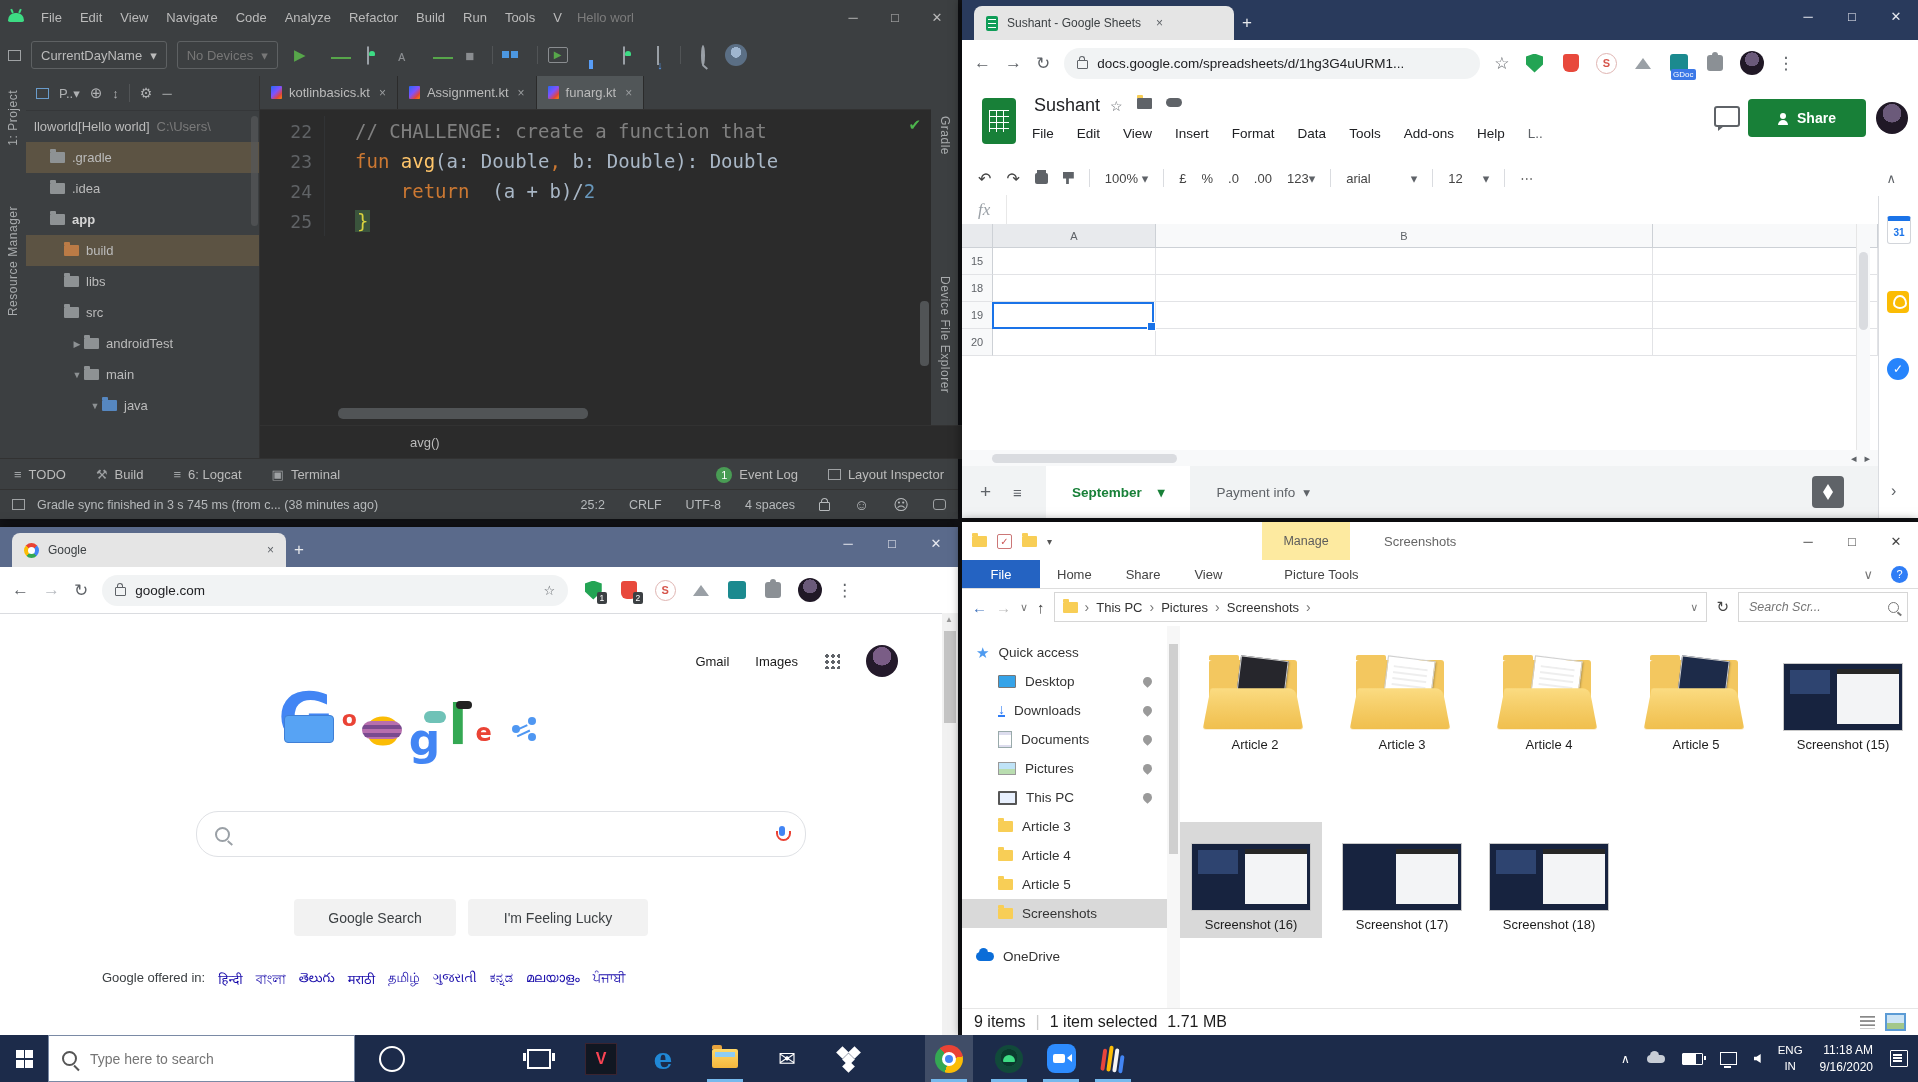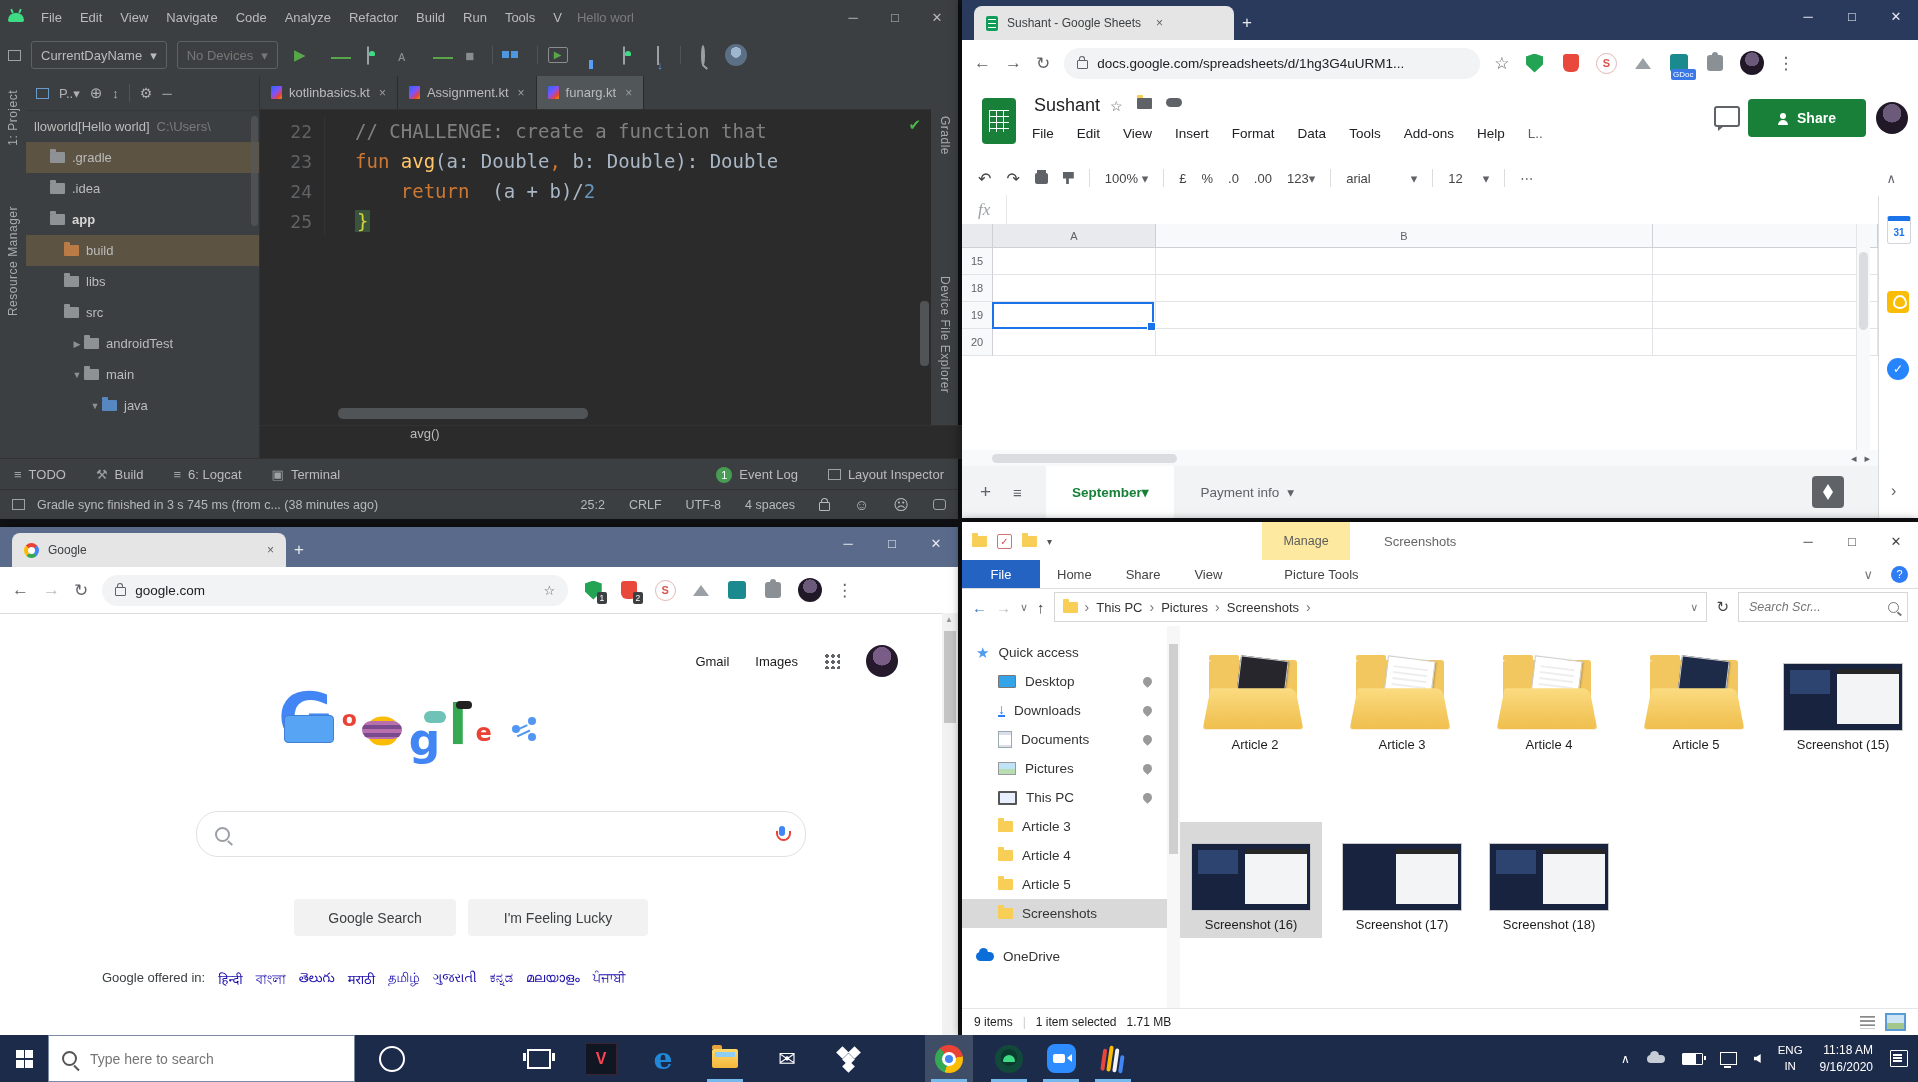--- a/index.html
+++ b/index.html
@@ -59,21 +59,21 @@
   .tx{color:#9b9ea0;font-size:12px;margin-left:2px}
   .code{padding-top:6px;font-family:"DejaVu Sans Mono",monospace;font-size:19px}
   .cl{height:30px;display:flex;align-items:center;white-space:pre}
   .gut{flex:0 0 52px;text-align:right;padding-right:12px;color:#606366;border-right:1px solid #313335;font-size:18px;height:100%;display:flex;align-items:center;justify-content:flex-end}
   .ctext{padding-left:30px}
   .cm{color:#808080}.kw{color:#cc7832}.fn{color:#ffc66b}.pl{color:#a9b7c6}.nu{color:#6897bb}
   .br{color:#d8d23f;background:#3a543c;padding:0 2px}
   .gcheck{position:absolute;right:10px;top:40px;color:#4db54d;font-size:15px}
   .ehs{position:absolute;left:78px;bottom:6px;width:250px;height:11px;background:#515456;border-radius:5px}
   .evs{position:absolute;right:2px;top:225px;width:9px;height:65px;background:#515456;border-radius:4px}
-  #as-bc{position:absolute;left:260px;top:425px;width:671px;height:33px;background:#2b2b2b;border-top:1px solid #323232;display:flex;align-items:flex-start;color:#bbb;padding-left:150px;font-size:13px}
+  #as-bc{position:absolute;left:260px;top:425px;width:671px;height:33px;background:#2b2b2b;border-top:1px solid #323232;display:flex;align-items:center;color:#bbb;padding-left:150px;font-size:13px}
   #as-tools{position:absolute;left:0;top:458px;right:0;height:31px;background:#3c3f41;border-top:1px solid #323232;display:flex;align-items:center;gap:8px;padding:0 14px;color:#bbb}
   .tool{display:flex;align-items:center;gap:7px;margin-right:22px}
   .tgl{color:#9fa2a4;font-size:13px}
   .ebadge{width:16px;height:16px;border-radius:50%;background:#499c54;color:#fff;font-size:11px;display:flex;align-items:center;justify-content:center}
   #as-status{position:absolute;left:0;top:489px;right:0;height:29px;background:#3c3f41;border-top:1px solid #323232;display:flex;align-items:center;gap:24px;padding:0 12px;color:#b6b9bb;font-size:12.5px}
   .lockic{width:9px;height:7px;border:1.5px solid #b6b9bb;border-radius:1px;position:relative;margin-top:4px}
   .lockic::before{content:"";position:absolute;left:1px;top:-5px;width:5px;height:4px;border:1.5px solid #b6b9bb;border-bottom:none;border-radius:4px 4px 0 0}
   .winic{width:11px;height:9px;border:1.5px solid #9fa2a4}
 
   
@@ -132,21 +132,21 @@
   .cell{border-right:1px solid #e2e3e6;border-bottom:1px solid #e2e3e6}
   .selbox{position:absolute;left:30px;top:78px;width:162px;height:27px;border:2px solid #1a73e8;box-sizing:border-box}
   .selbox::after{content:"";position:absolute;right:-4px;bottom:-4px;width:7px;height:7px;background:#1a73e8;border:1px solid #fff}
   .sh-vs{position:absolute;left:894px;top:224px;width:13px;height:226px;background:#f8f9fa;border-left:1px solid #e6e6e6}
   .sh-vs .th{position:absolute;left:2px;top:28px;width:9px;height:78px;background:#dadce0;border-radius:5px}
   .sh-hs{position:absolute;left:0;top:450px;width:916px;height:16px;background:#f8f9fa;display:flex;align-items:center}
   .sh-hs .th{margin-left:30px;width:185px;height:9px;background:#dadce0;border-radius:5px}
   .sh-stabs{position:absolute;left:0;top:466px;width:916px;height:52px;background:#f1f3f4;display:flex;align-items:center}
   .stplus{margin-left:18px;font-size:19px;color:#5f6368}
   .stall{margin-left:22px;font-size:15px;color:#5f6368}
-  .stab1{margin-left:24px;height:100%;padding:0 26px;background:#fff;display:flex;align-items:center;gap:0;color:#188038;font-weight:bold;font-size:13.5px}
+  .stab1{margin-left:24px;height:100%;padding:0 26px;background:#fff;display:flex;align-items:center;gap:16px;color:#188038;font-weight:bold;font-size:13.5px}
   .stab2{padding:0 26px;display:flex;align-items:center;gap:8px;color:#5f6368;font-size:13.5px}
   .explr{margin-left:auto;margin-right:34px;width:32px;height:32px;background:#5f6368;border-radius:4px;position:relative}
   .explr::after{content:"";position:absolute;left:11px;top:8px;width:10px;height:16px;background:#fff;clip-path:polygon(50% 0,100% 50%,50% 100%,0 50%)}
   .sh-rail{position:absolute;right:0;top:196px;width:39px;bottom:0;background:#fff;border-left:1px solid #dadce0}
   .cal31{position:absolute;left:8px;top:20px;width:22px;height:22px;background:#fff;border:1px solid #d2d5da;border-top:5px solid #1a73e8;border-radius:3px;color:#1a73e8;font-size:10px;font-weight:bold;display:flex;align-items:center;justify-content:center}
   .keep{position:absolute;left:8px;top:95px;width:22px;height:22px;background:#fbbc04;border-radius:4px}
   .keep::after{content:"";position:absolute;left:6px;top:4px;width:10px;height:10px;border:2px solid #fff;border-radius:50% 50% 50% 50%/60% 60% 40% 40%}
   .tasks{position:absolute;left:8px;top:162px;width:22px;height:22px;border-radius:50%;background:#2684fc;color:#fff;font-size:12px;display:flex;align-items:center;justify-content:center}
   .railchev{position:absolute;left:12px;bottom:18px;color:#5f6368;font-size:16px}
 
@@ -226,21 +226,21 @@
   .folder3d .doc{position:absolute;left:30px;bottom:8px;width:46px;height:62px;background:#fff;border:1px solid #cfcfcf;transform:rotate(7deg);box-shadow:1px 1px 2px rgba(0,0,0,.25)}
   .folder3d .doc.red{background:linear-gradient(#fff 70%,#fff 70%);}
   .folder3d .doc.red::after{content:"";position:absolute;left:6px;top:8px;right:6px;height:30px;background:linear-gradient(#eee 2px,transparent 2px) 0 0/100% 6px}
   .folder3d .doc.redmark::before{content:"";position:absolute;right:4px;bottom:6px;width:16px;height:9px;background:#d63b30}
   .folder3d .doc.dark{background:#26262c}
   .folder3d .doc.navy{background:#1d2b49}
   .folder3d .front{position:absolute;left:0;bottom:2px;width:92px;height:42px;background:linear-gradient(#fbdc82,#f0bf4e);border-radius:2px 8px 3px 3px;transform:perspective(60px) rotateX(14deg)}
   .shot{position:relative;width:118px;height:66px;background:#17233f;margin:0 auto;box-shadow:0 0 0 1px #c9c9c9}
   .shot::before{content:"";position:absolute;right:3px;top:5px;width:62px;height:50px;background:#f3f4f6;border-top:5px solid #262626}
   .shot.v2::after{content:"";position:absolute;left:6px;top:6px;width:40px;height:24px;background:#2e4470}
-  .ex-status{position:absolute;left:0;bottom:0;right:0;height:26px;border-top:1px solid #e6e6e6;display:flex;align-items:center;gap:10px;padding:0 12px;font-size:12px;color:#1d1d1d}
+  .ex-status{position:absolute;left:0;bottom:0;right:0;height:26px;border-top:1px solid #e6e6e6;display:flex;align-items:center;gap:10px;padding:0 12px;font-size:16px;color:#1d1d1d}
   .vlist{width:15px;height:13px;background:linear-gradient(#888 2px,transparent 2px) 0 0/100% 4.2px;margin-left:auto}
   .vthumb{width:17px;height:14px;border:2px solid #5b9bd5;background:linear-gradient(#cde4f5 60%,#a3c78a 60%)}
 
   
   #taskbar{position:absolute;left:0;top:1035px;width:1918px;height:47px;background:#1c2b4a;display:flex;align-items:center}
   .ti{position:absolute;top:0;width:48px;height:47px;display:flex;align-items:center;justify-content:center}
   .ti.active::after{content:"";position:absolute;left:6px;right:6px;bottom:0;height:3px;background:#76b9ed}
   .ti.focus{background:rgba(255,255,255,.16)}
   .start{width:17px;height:17px;display:grid;grid-template-columns:8px 8px;grid-template-rows:8px 8px;gap:1.5px}
   .start div{background:#fff}

